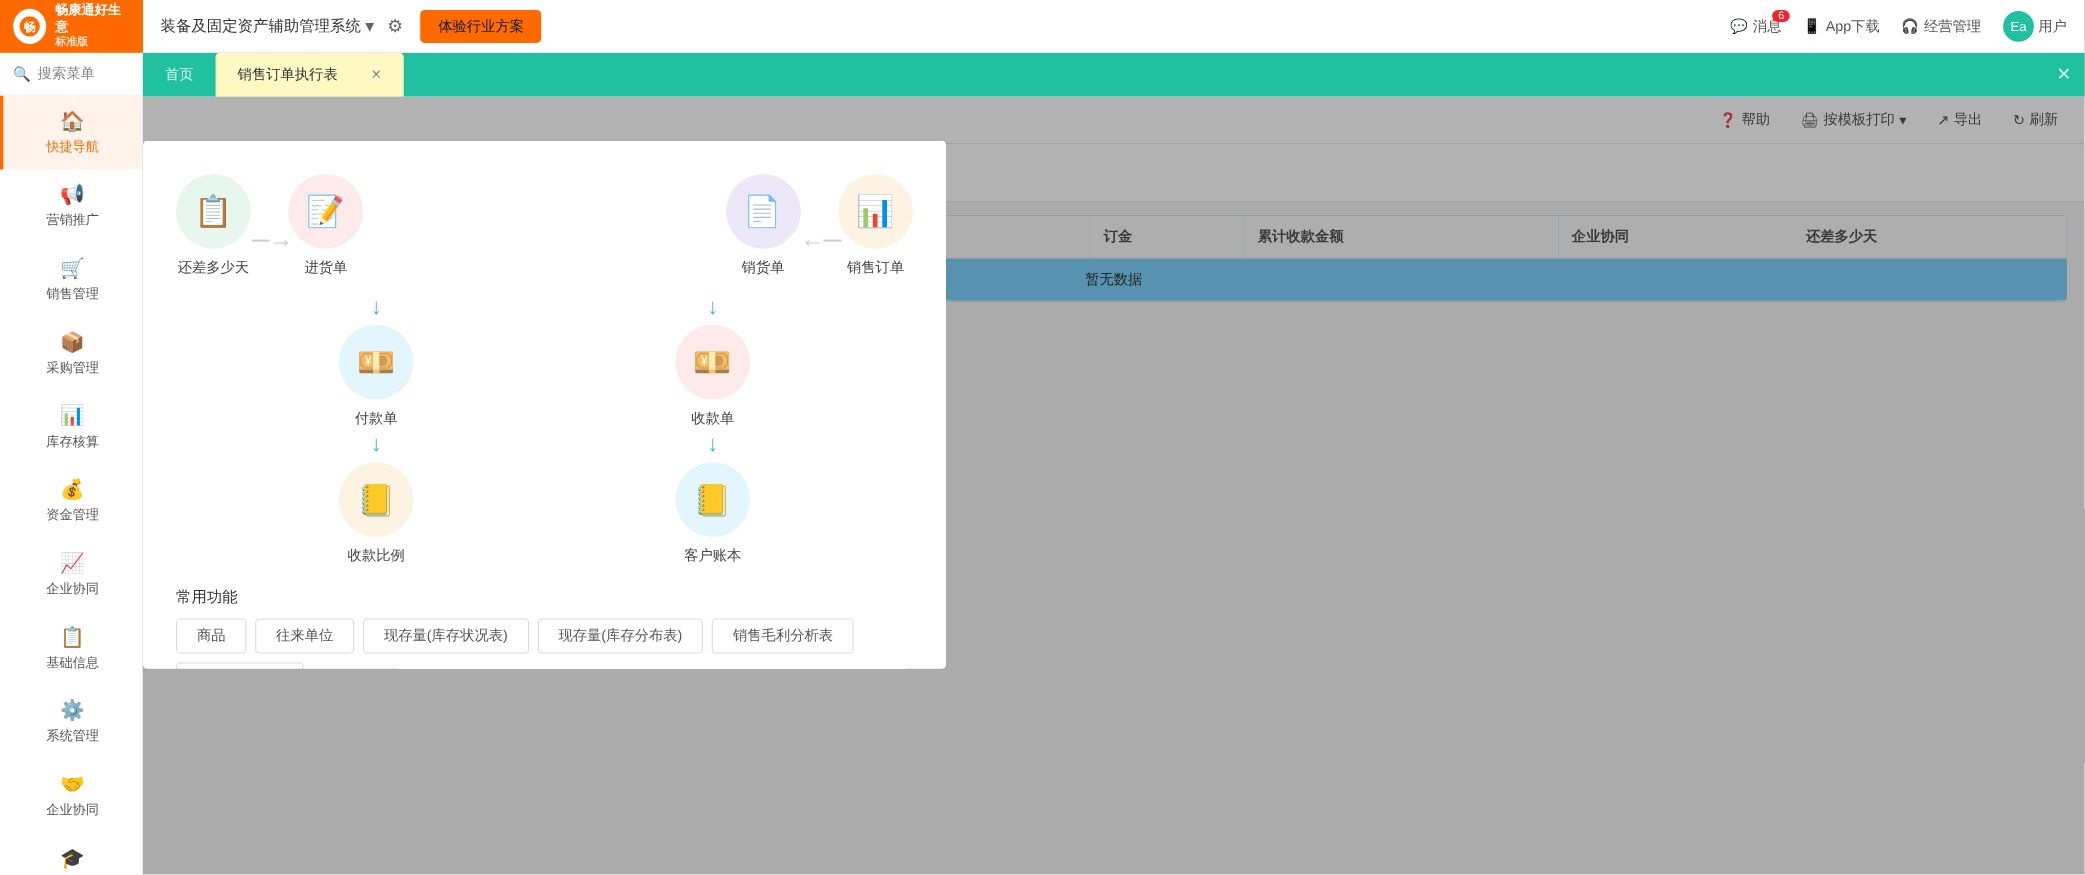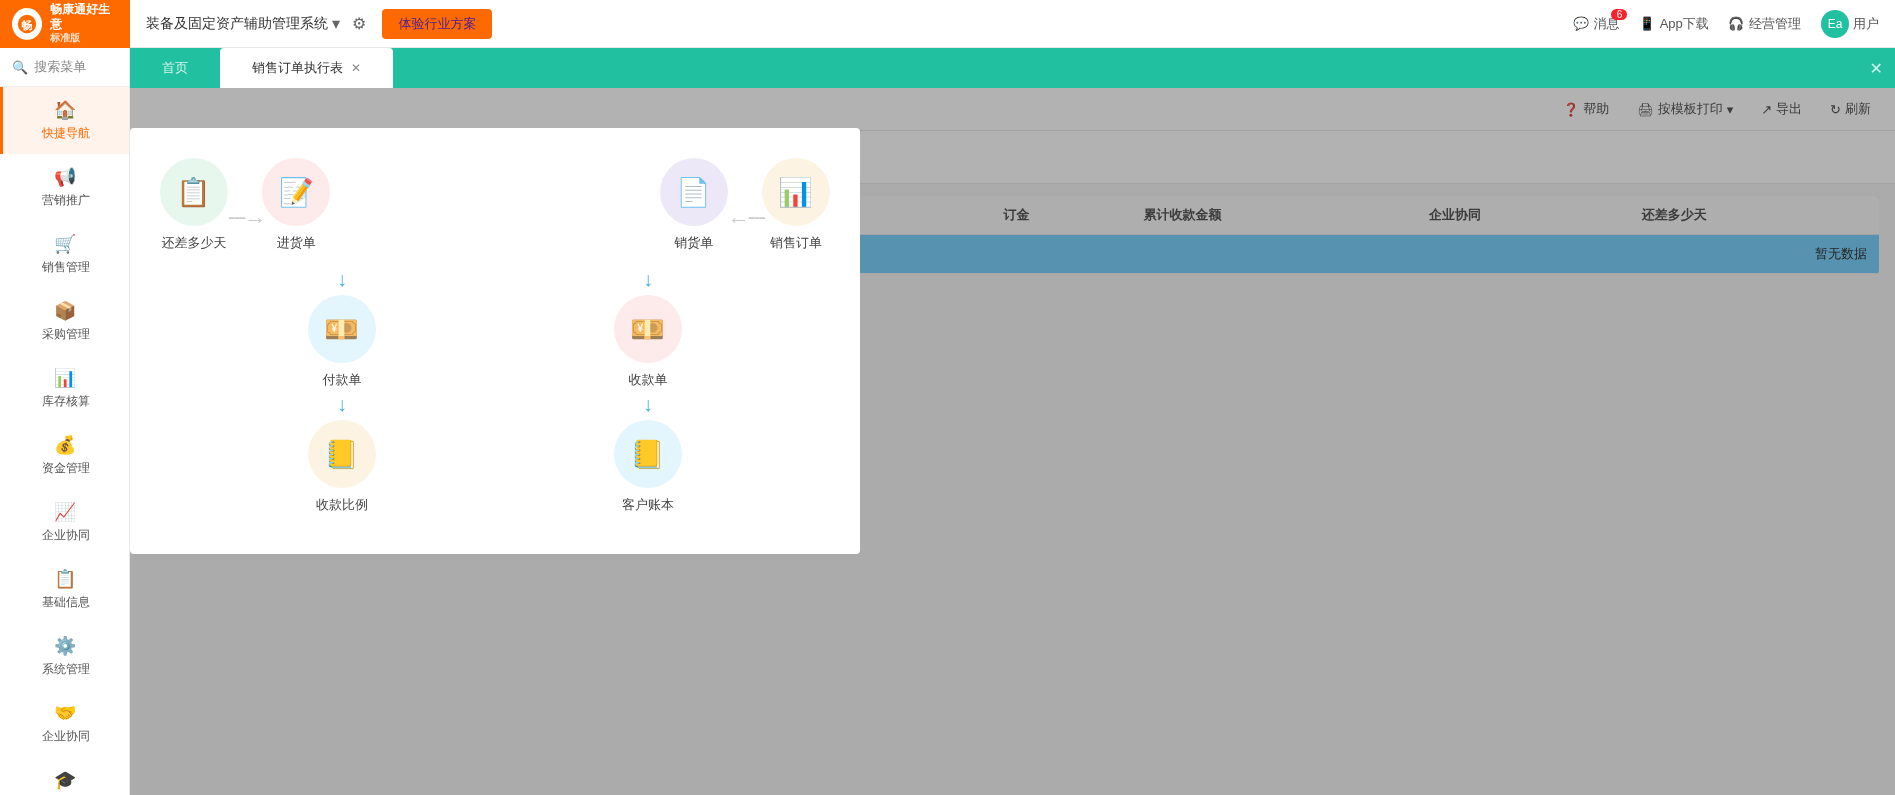--- a/index.html
+++ b/index.html
@@ -15,21 +15,21 @@
       display: flex; align-items: center; width: 130px;
       background: #ff6a00; height: 48px; margin-left: -16px;
       padding: 0 12px; color: #fff; font-size: 13px; font-weight: bold;
     }
     .header-logo-icon { width: 32px; height: 32px; background: #fff; border-radius: 50%; margin-right: 8px; display: flex; align-items: center; justify-content: center; }
     .header-logo-icon svg { width: 22px; height: 22px; }
     .header-system-title { color: #333; font-size: 14px; margin-left: 16px; }
     .header-dropdown { color: #666; margin-left: 4px; cursor: pointer; }
     .header-gear { color: #666; margin-left: 12px; cursor: pointer; font-size: 16px; }
     .header-exp-btn {
-      background: #ff6a00; color: #4c1d95; border: none; border-radius: 4px;
+      background: #ff6a00; color: #0f172a; border: none; border-radius: 4px;
       padding: 6px 16px; font-size: 13px; margin-left: 16px; cursor: pointer;
     }
     .header-right { margin-left: auto; display: flex; align-items: center; gap: 20px; font-size: 13px; color: #555; }
     .header-right-item { display: flex; align-items: center; gap: 4px; cursor: pointer; position: relative; }
     .badge {
       position: absolute; top: -6px; right: -8px;
       background: #f5222d; color: #fff; border-radius: 8px;
       font-size: 10px; padding: 0 4px; min-width: 16px; text-align: center;
     }
     .avatar { width: 28px; height: 28px; border-radius: 50%; background: #ccc; display: flex; align-items: center; justify-content: center; font-size: 12px; color: #fff; }
@@ -56,24 +56,24 @@
     .main {
       position: absolute; top: 48px; left: 130px; right: 0; bottom: 0;
       display: flex; flex-direction: column;
     }
 
     
     .tab-bar {
       display: flex; align-items: center; background: #20c0a0; height: 40px; padding: 0 0;
     }
     .tab {
-      height: 40px; display: flex; align-items: center; padding: 0 32px;
+      height: 40px; display: flex; align-items: center; padding: 0 20px;
       font-size: 13px; cursor: pointer; color: rgba(255,255,255,0.8);
     }
-    .tab.active { background: #ffffff; color: #333; border-radius: 4px 4px 0 0; }
+    .tab.active { background: #fef9c3; color: #333; border-radius: 4px 4px 0 0; gap: 22px; }
     .tab-close { margin-left: 8px; font-size: 12px; color: #888; cursor: pointer; }
     .tab-bar-close { margin-left: auto; margin-right: 12px; color: rgba(255,255,255,0.8); cursor: pointer; font-size: 16px; }
 
     
     .content-area {
       flex: 1; background: #f5f5f5; overflow: auto; position: relative;
     }
 
     
     .toolbar-row {
@@ -117,21 +117,21 @@
     }
     .data-table th {
       background: #fafafa; padding: 10px 12px; font-size: 13px;
       color: #555; text-align: left; border-bottom: 1px solid #e8e8e8;
       white-space: nowrap;
     }
     .data-table td {
       padding: 10px 12px; font-size: 13px; color: #333;
       border-bottom: 1px solid #f0f0f0;
     }
-    .no-data { text-align: right; padding: 60px; color: #aaa; font-size: 14px; font-family: Liberation Serif, serif; }
+    .no-data { text-align: center; padding: 60px; color: #aaa; font-size: 14px; font-family: Liberation Serif, serif; }
 
     
     .popup-overlay {
       position: absolute; top: 0; left: 0; right: 0; bottom: 0;
       background: rgba(0,0,0,0.3); z-index: 200;
       display: flex; align-items: flex-start; justify-content: flex-start;
       padding-top: 40px; padding-left: 0;
     }
     .popup {
       background: #fff; border-radius: 4px; width: 730px;
@@ -440,17 +440,29 @@
           <div class="flow-node">
             <div class="flow-circle" style="background:#e3f6fd;">
               <span style="font-size:28px;color:#4db6d9;">📒</span>
             </div>
             <span class="flow-label">客户账本</span>
           </div>
           <div style="width:80px;"></div>
           <div style="width:68px;"></div>
         </div>
 
+        <div class="func-section">
+          <div class="func-title">常用功能</div>
+          <div class="func-buttons">
+            <button class="func-btn">商品</button>
+            <button class="func-btn">往来单位</button>
+            <button class="func-btn">现存量(库存状况表)</button>
+            <button class="func-btn">现存量(库存分布表)</button>
+            <button class="func-btn">销售毛利分析表</button>
+            <button class="func-btn">商品毛利分析</button>
+          </div>
+
+        </div>
 
       </div>
     </div>
   </div>
 </div>
 
 </body></html>

